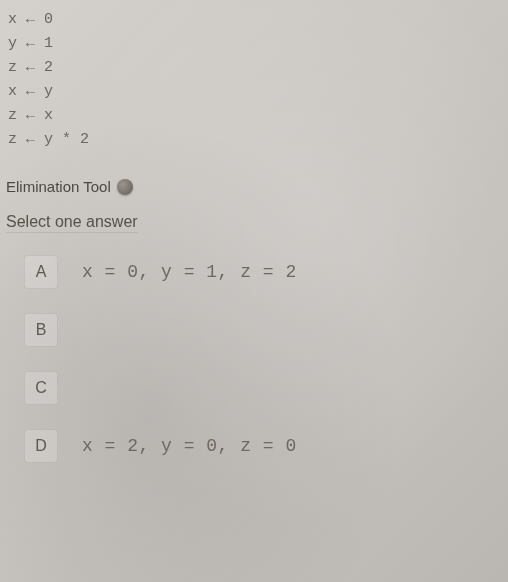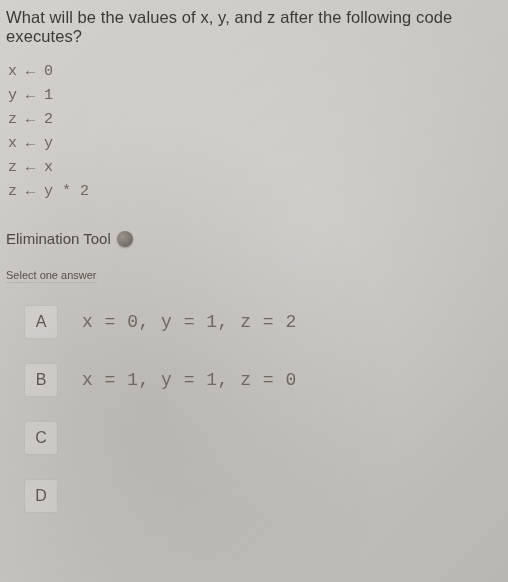--- a/index.html
+++ b/index.html
@@ -43,21 +43,21 @@
     margin-bottom: 18px;
   }
   .elim-label { font-size: 15px; color: #4d4942; }
   .elim-dot {
     width: 16px; height: 16px;
     border-radius: 50%;
     background: radial-gradient(circle at 35% 35%, #9a948c, #615c55);
     box-shadow: 0 1px 2px rgba(0,0,0,0.25);
   }
   .select-line {
-    font-size: 11px;
+    font-size: 16px;
     color: #565149;
     margin-bottom: 22px;
     border-bottom: 1px solid rgba(0,0,0,0.08);
     display: inline-block;
     padding-bottom: 1px;
   }
   .answers { display: flex; flex-direction: column; gap: 24px; padding-left: 18px; }
   .answer {
     display: flex;
     align-items: center;
@@ -77,21 +77,20 @@
     font-family: "Courier New", monospace;
     font-size: 18px;
     color: #6e6860;
     letter-spacing: 0.5px;
   }
 </style>
 </head>
 <body>
 
 <div class="content">
-  <div class="question">What will be the values of x, y, and z after the following code executes?</div>
 
   <div class="code-block"><span>x ← 0</span>
 <span>y ← 1</span>
 <span>z ← 2</span>
 <span>x ← y</span>
 <span>z ← x</span>
 <span>z ← y * 2</span></div>
 
   <div class="elim-row">
     <span class="elim-label">Elimination Tool</span>
@@ -100,22 +99,22 @@
 
   <div class="select-line">Select one answer</div>
 
   <div class="answers">
     <div class="answer">
       <div class="answer-letter">A</div>
       <div class="answer-text">x = 0, y = 1, z = 2</div>
     </div>
     <div class="answer">
       <div class="answer-letter">B</div>
-      <div class="answer-text">x = 1, y = 1, z = 0</div>
     </div>
     <div class="answer">
       <div class="answer-letter">C</div>
     </div>
     <div class="answer">
       <div class="answer-letter">D</div>
+      <div class="answer-text">x = 2, y = 0, z = 0</div>
     </div>
   </div>
 </div>
 
 </body></html>

